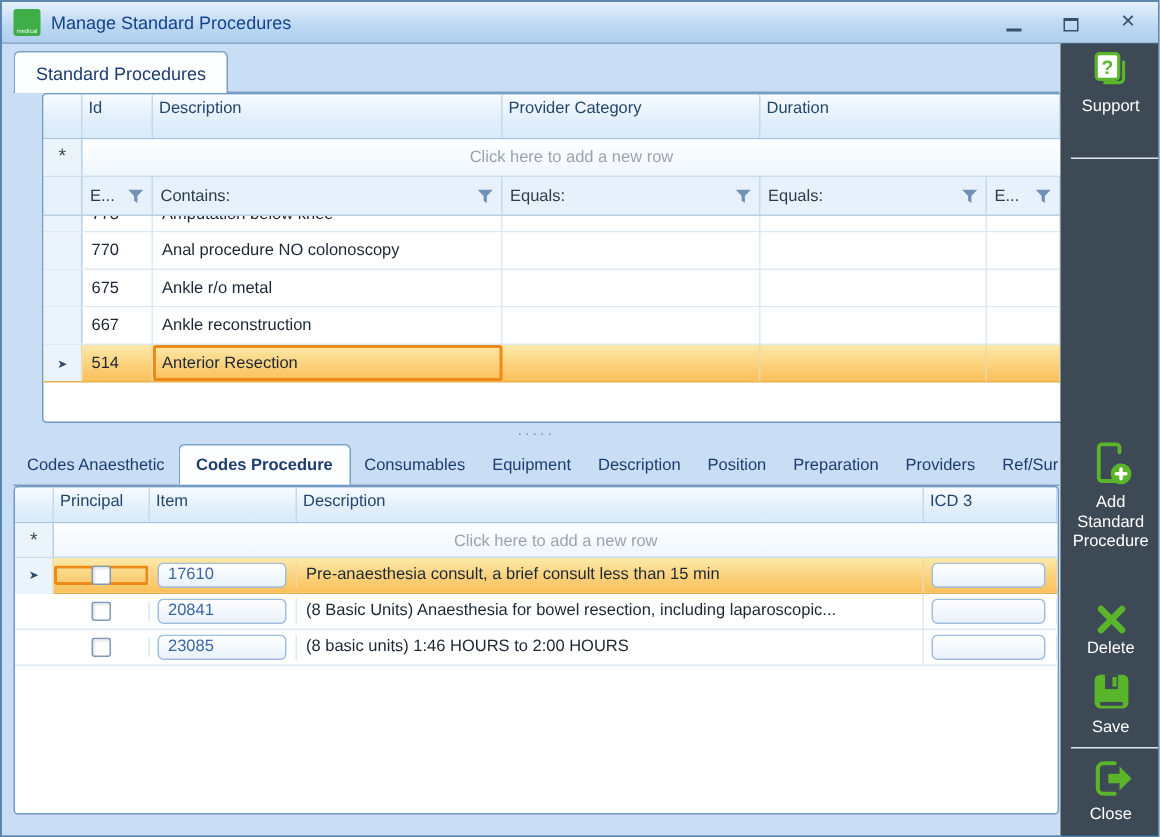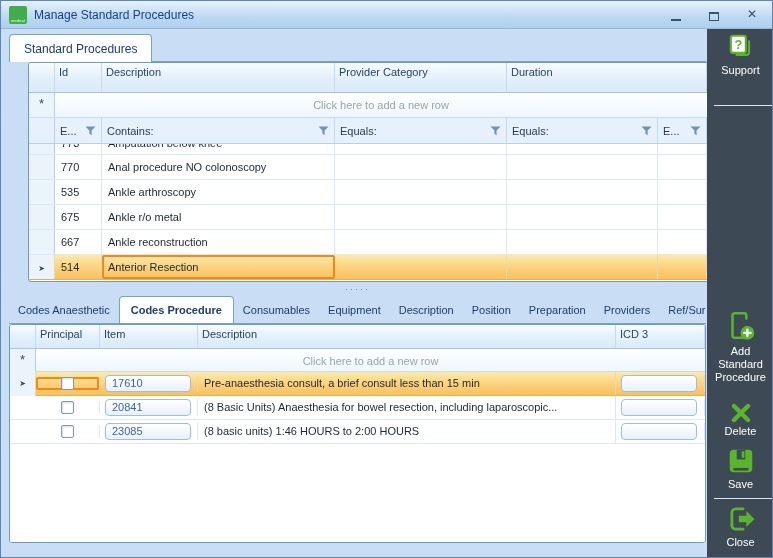--- a/index.html
+++ b/index.html
@@ -118,21 +118,21 @@
   .cellpad .valbox { margin-left:5px; }
 
   
   .sidebar { position:absolute; left:706px; top:28px; width:67px; height:530px;
              background:#3d4954; color:#fff; text-align:center; }
   .sb-item { position:absolute; left:0; width:67px; cursor:default; }
   .sb-item .lbl { display:block; color:#fff; line-height:13px; }
   .sb-support { top:3px; }
   .sb-sep { position:absolute; left:7px; right:1px; border-top:1px solid #dfe7ee; }
   .sep1 { top:76px; } .sep2 { top:469px; }
-  .sb-add { top:280px; } .sb-delete { top:374px; } .sb-save { top:417px; } .sb-close { top:475px; }
+  .sb-add { top:263px; } .sb-delete { top:374px; } .sb-save { top:417px; } .sb-close { top:475px; }
 </style>
 </head>
 <body>
 
 <div class="window">
 
   <div class="titlebar">
     <div class="app-icon">medical</div>
     <div class="win-title">Manage Standard Procedures</div>
     <div class="win-controls">
@@ -219,28 +219,20 @@
         <div class="row">
           <div class="sel"></div>
           <div class="c-id">770</div>
           <div class="c-desc">Anal procedure NO colonoscopy</div>
           <div class="c-prov"></div>
             <div class="c-ref"></div>
             <div class="c-dur"></div>
         </div>
         <div class="row">
           <div class="sel"></div>
-          <div class="c-id">535</div>
-          <div class="c-desc">Ankle arthroscopy</div>
-          <div class="c-prov"></div>
-            <div class="c-ref"></div>
-            <div class="c-dur"></div>
-        </div>
-        <div class="row">
-          <div class="sel"></div>
           <div class="c-id">675</div>
           <div class="c-desc">Ankle r/o metal</div>
           <div class="c-prov"></div>
             <div class="c-ref"></div>
             <div class="c-dur"></div>
         </div>
         <div class="row">
           <div class="sel"></div>
           <div class="c-id">667</div>
           <div class="c-desc">Ankle reconstruction</div>

